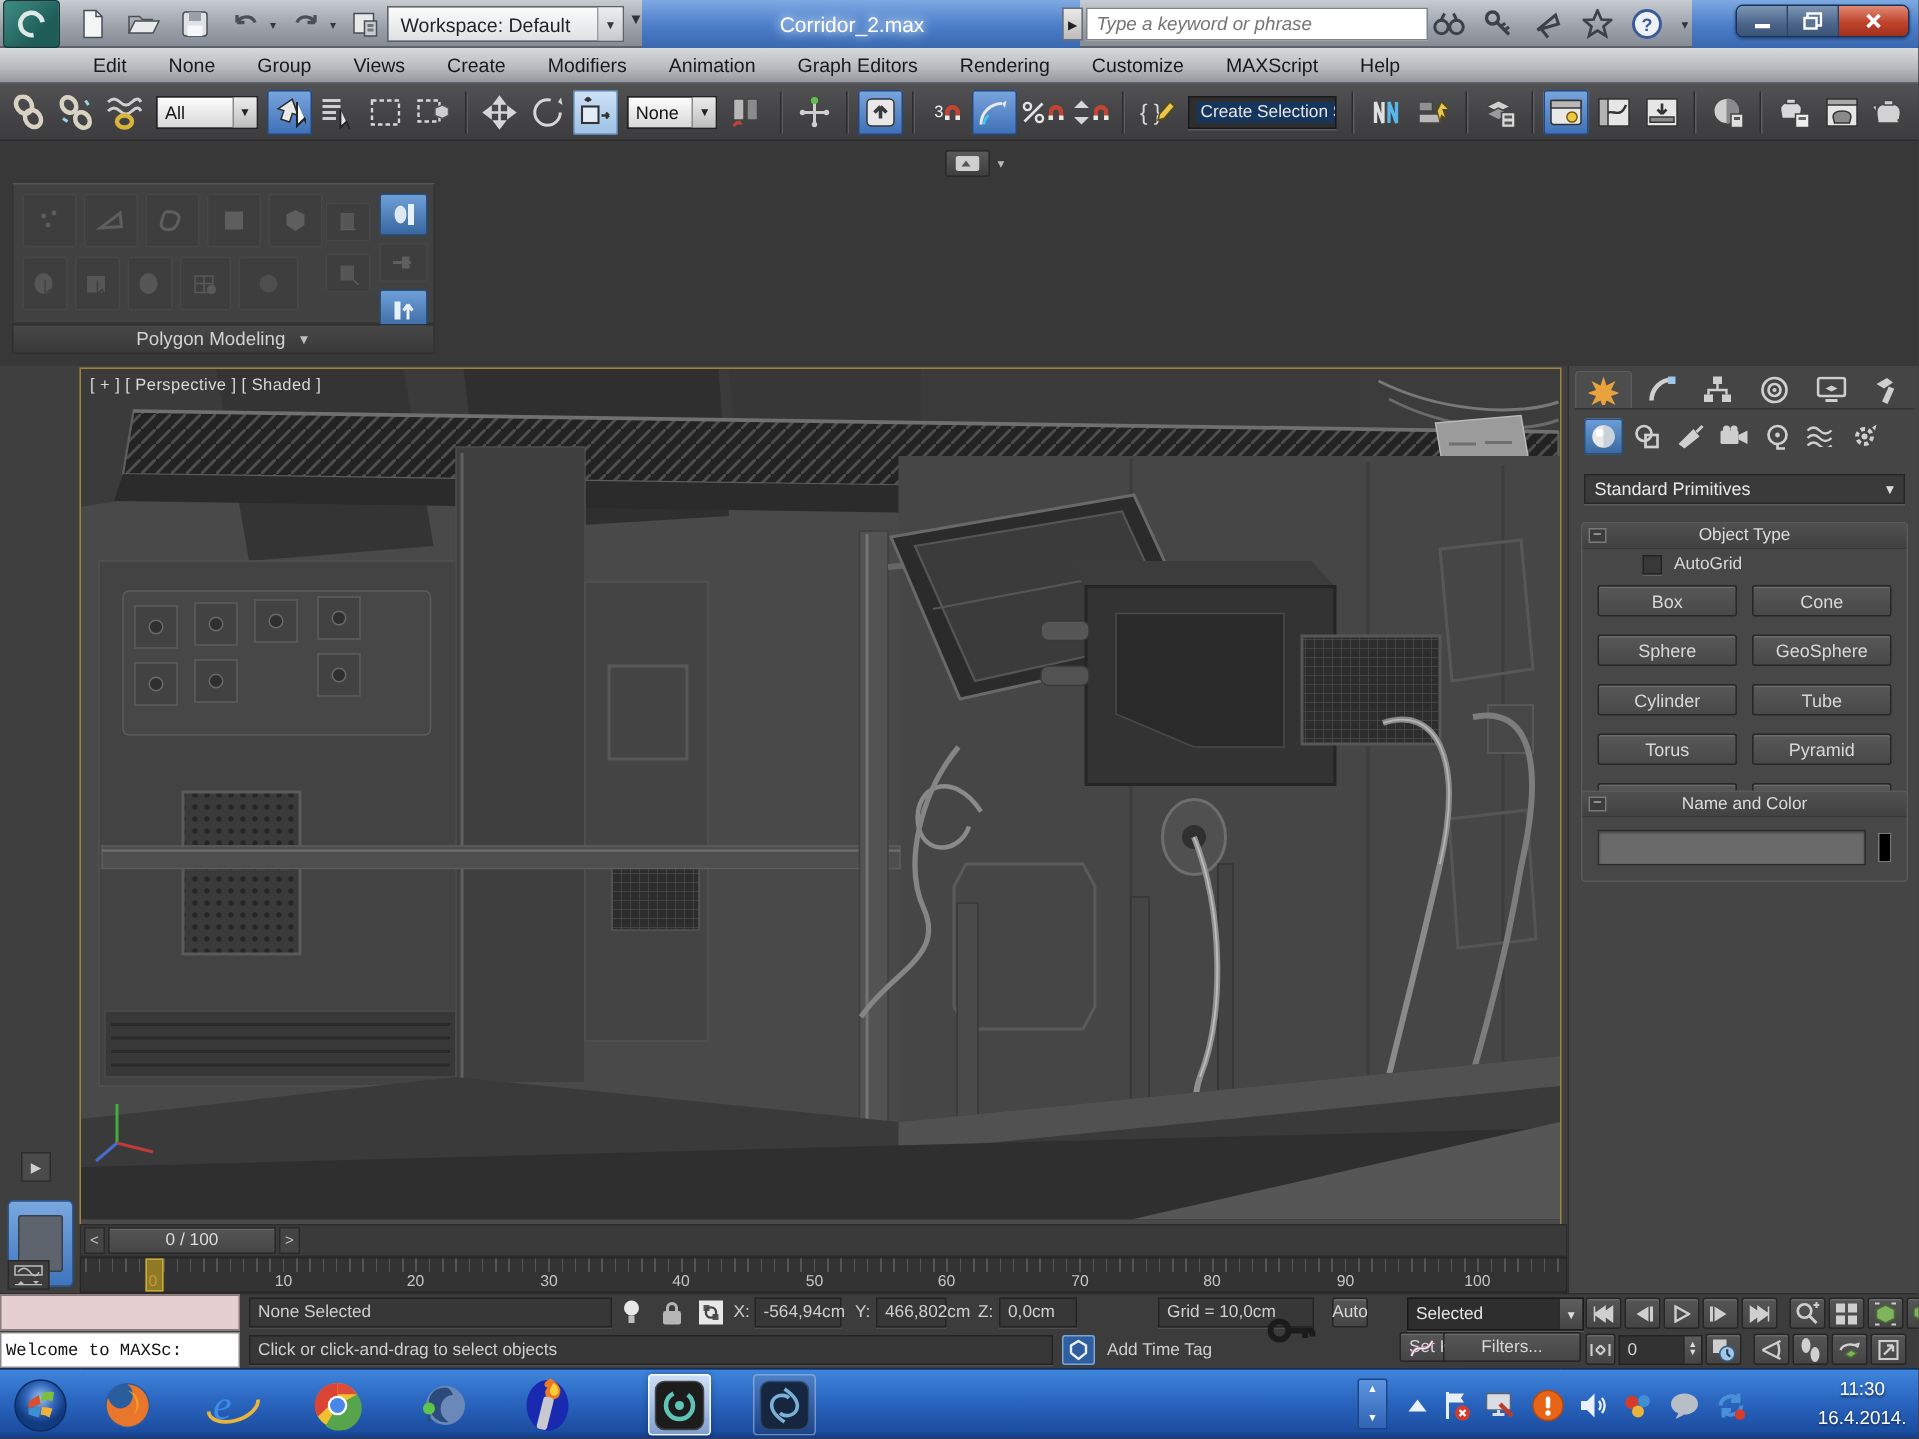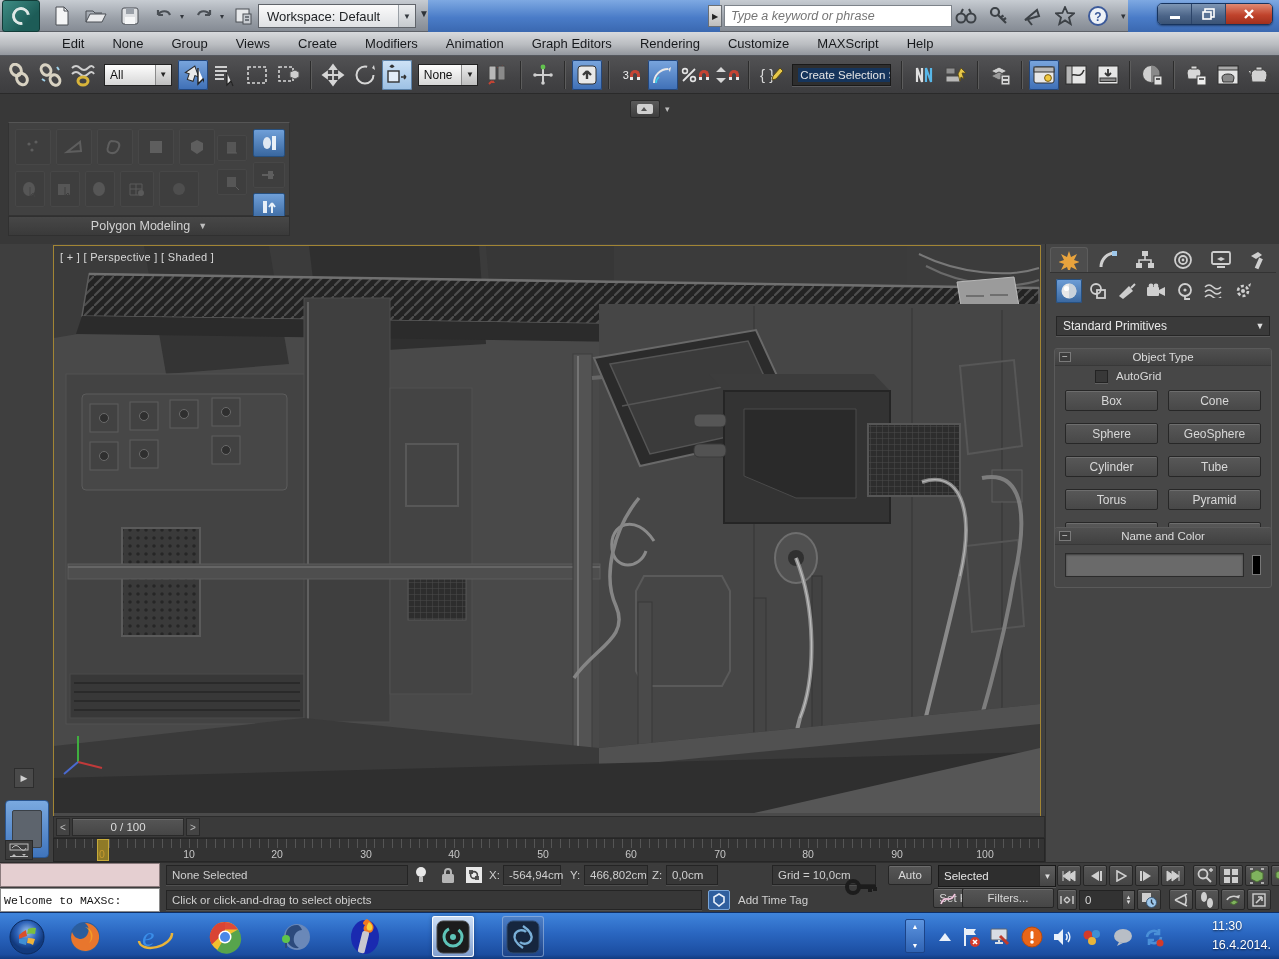--- a/index.html
+++ b/index.html
@@ -175,21 +175,21 @@
     background:linear-gradient(#3f85dc,#2a66c0 45%,#1b4da0 90%,#123b80);border-top:1px solid #0e2f66;}
   .tk-icon{position:absolute;top:3px;width:42px;height:41px;display:flex;align-items:center;justify-content:center;border-radius:3px;}
   .tk-icon.activeapp{background:linear-gradient(rgba(255,255,255,.75),rgba(210,225,245,.55));
     box-shadow:inset 0 0 0 1px rgba(255,255,255,.9),0 0 4px rgba(0,0,0,.3);}
   .tk-icon.openapp{background:linear-gradient(rgba(90,130,190,.6),rgba(30,60,120,.6));
     box-shadow:inset 0 0 0 1px rgba(160,190,230,.6);}
   .tray-scroll{position:absolute;left:905px;top:6px;width:20px;height:34px;background:linear-gradient(#5d95e0,#2f63b4);
     border:1px solid #1c4488;border-radius:2px;display:flex;flex-direction:column;align-items:center;justify-content:space-between;
     color:#fff;font-size:7px;padding:3px 0;}
   .tray{position:absolute;left:938px;top:0;height:47px;display:flex;align-items:center;gap:9px;}
-  .clock{position:absolute;right:8px;top:4px;text-align:left;color:#fff;font-size:12.5px;line-height:19px;
+  .clock{position:absolute;right:8px;top:4px;text-align:center;color:#fff;font-size:12.5px;line-height:19px;
     text-shadow:0 1px 2px rgba(0,0,0,.6);}
 </style>
 </head>
 <body>
 
 <div id="app">
 
   <div class="titlebar">
     <div class="titleblue"></div>
     <div class="titleblue-r"></div>
@@ -239,20 +239,21 @@
           </svg>
       </div>
     </div>
 
     <div class="wsdd">
       <span>Workspace: Default</span>
       <span class="dda">▼</span>
     </div>
     <span class="wsmore">▼</span>
 
+    <div class="doc-title">Corridor_2.max</div>
     <div class="title-arrow">▶</div>
 
     <div class="searchbox">
       <input placeholder="Type a keyword or phrase" style="">
     </div>
 
     <div class="tb-icons">
       <svg width="22" height="18">
           <circle cx="6" cy="11" r="4.5" fill="none" stroke="#3c4146" stroke-width="2"></circle>
           <circle cx="16" cy="11" r="4.5" fill="none" stroke="#3c4146" stroke-width="2"></circle>
@@ -952,42 +953,42 @@
             <rect x="1" y="1" width="16" height="16" fill="#e8e8e8"></rect>
             <rect x="4" y="4" width="4" height="4" fill="#555"></rect>
             <rect x="10" y="10" width="4" height="4" fill="#555"></rect>
             <circle cx="9" cy="9" r="3.4" fill="none" stroke="#444" stroke-width="1.6"></circle>
           </svg>
       </div>
 
       <span class="slabel" style="left:489px;top:6px;">X:</span>
       <div class="sfield" style="left:503px;top:2px;width:58px;">-564,94cm</div>
       <span class="slabel" style="left:570px;top:6px;">Y:</span>
-      <div class="sfield" style="left:584px;top:2px;width:64px;">466,802cm</div>
+      <div class="sfield" style="left:584px;top:2px;width:47px;">466,802cm</div>
       <span class="slabel" style="left:652px;top:6px;">Z:</span>
       <div class="sfield" style="left:666px;top:2px;width:52px;">0,0cm</div>
 
       <div class="sfield" style="left:772px;top:2px;width:104px;">Grid = 10,0cm</div>
 
       <div class="sfield" style="left:166px;top:27px;width:536px;">Click or click-and-drag to select objects</div>
       <div class="sicon" style="left:708px;top:27px;width:22px;height:20px;background:#2f5f9e;border:1px solid #7aa6d8;border-radius:2px;">
         <svg width="14" height="14">
             <path d="M7 1 l5 3 v5 l-5 4 -5 -4 V4 z" fill="none" stroke="#e8f0fa" stroke-width="1.6"></path>
           </svg>
       </div>
       <span class="slabel" style="left:738px;top:31px;">Add Time Tag</span>
 
       <div class="sicon" style="left:845px;top:4px;width:34px;height:40px;">
         <svg width="34" height="22">
             <circle cx="8" cy="11" r="6" fill="none" stroke="#1c1c1c" stroke-width="4"></circle>
             <path d="M13 11 h18 M25 11 l0 5 M30 11 l0 4" stroke="#1c1c1c" stroke-width="4"></path>
           </svg>
       </div>
 
-      <div class="sbtn" style="left:888px;top:2px;width:44px;">Auto</div>
+      <div class="sbtn" style="left:888px;top:2px;width:24px;">Auto</div>
       <div class="sbtn" style="left:888px;top:25px;width:44px;margin-left:45px;">Set K.</div>
 
       <div class="dd-dark" style="position:absolute;left:938px;top:2px;width:118px;">
         <span>Selected</span>
         <span class="dda">▼</span>
       </div>
       <div class="sicon" style="left:938px;top:26px;">
         <svg width="18" height="16">
             <path d="M2 13 C6 2 10 14 16 3" fill="none" stroke="#d08ab0" stroke-width="1.8"></path>
             <path d="M2 13 C6 2 10 14 16 3" fill="none" stroke="#fff" stroke-width=".8"></path>

